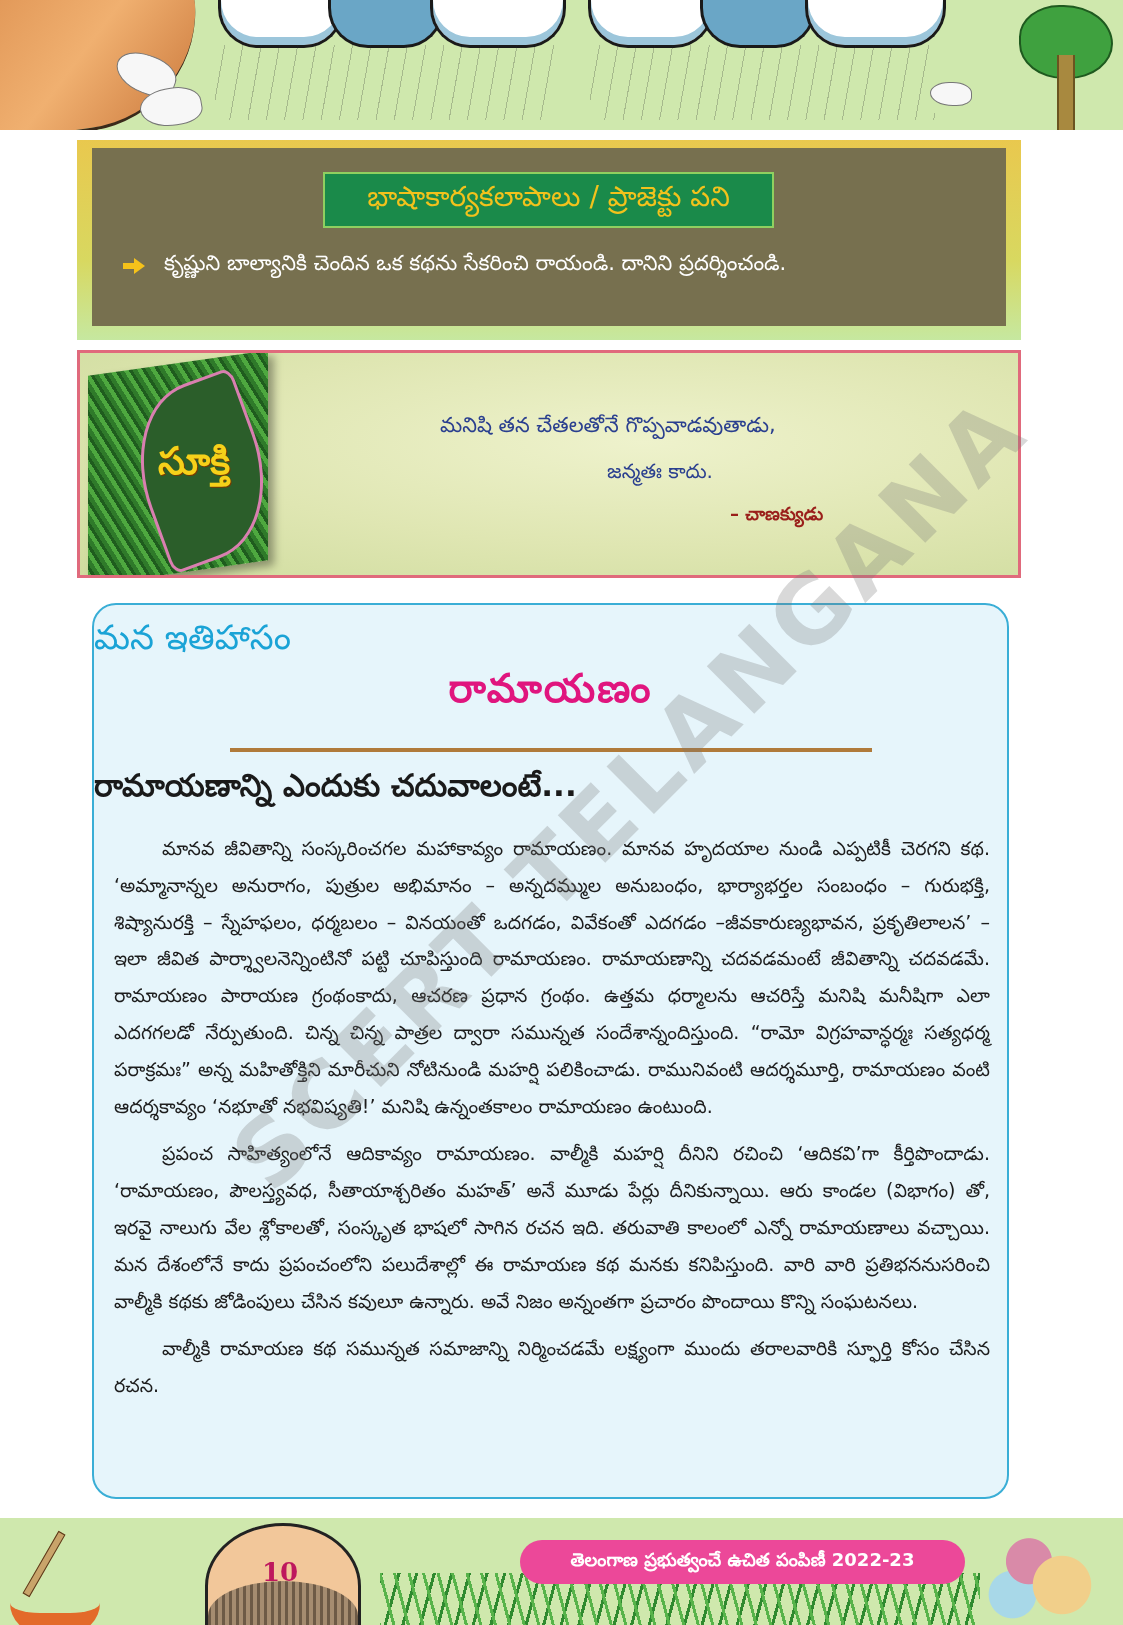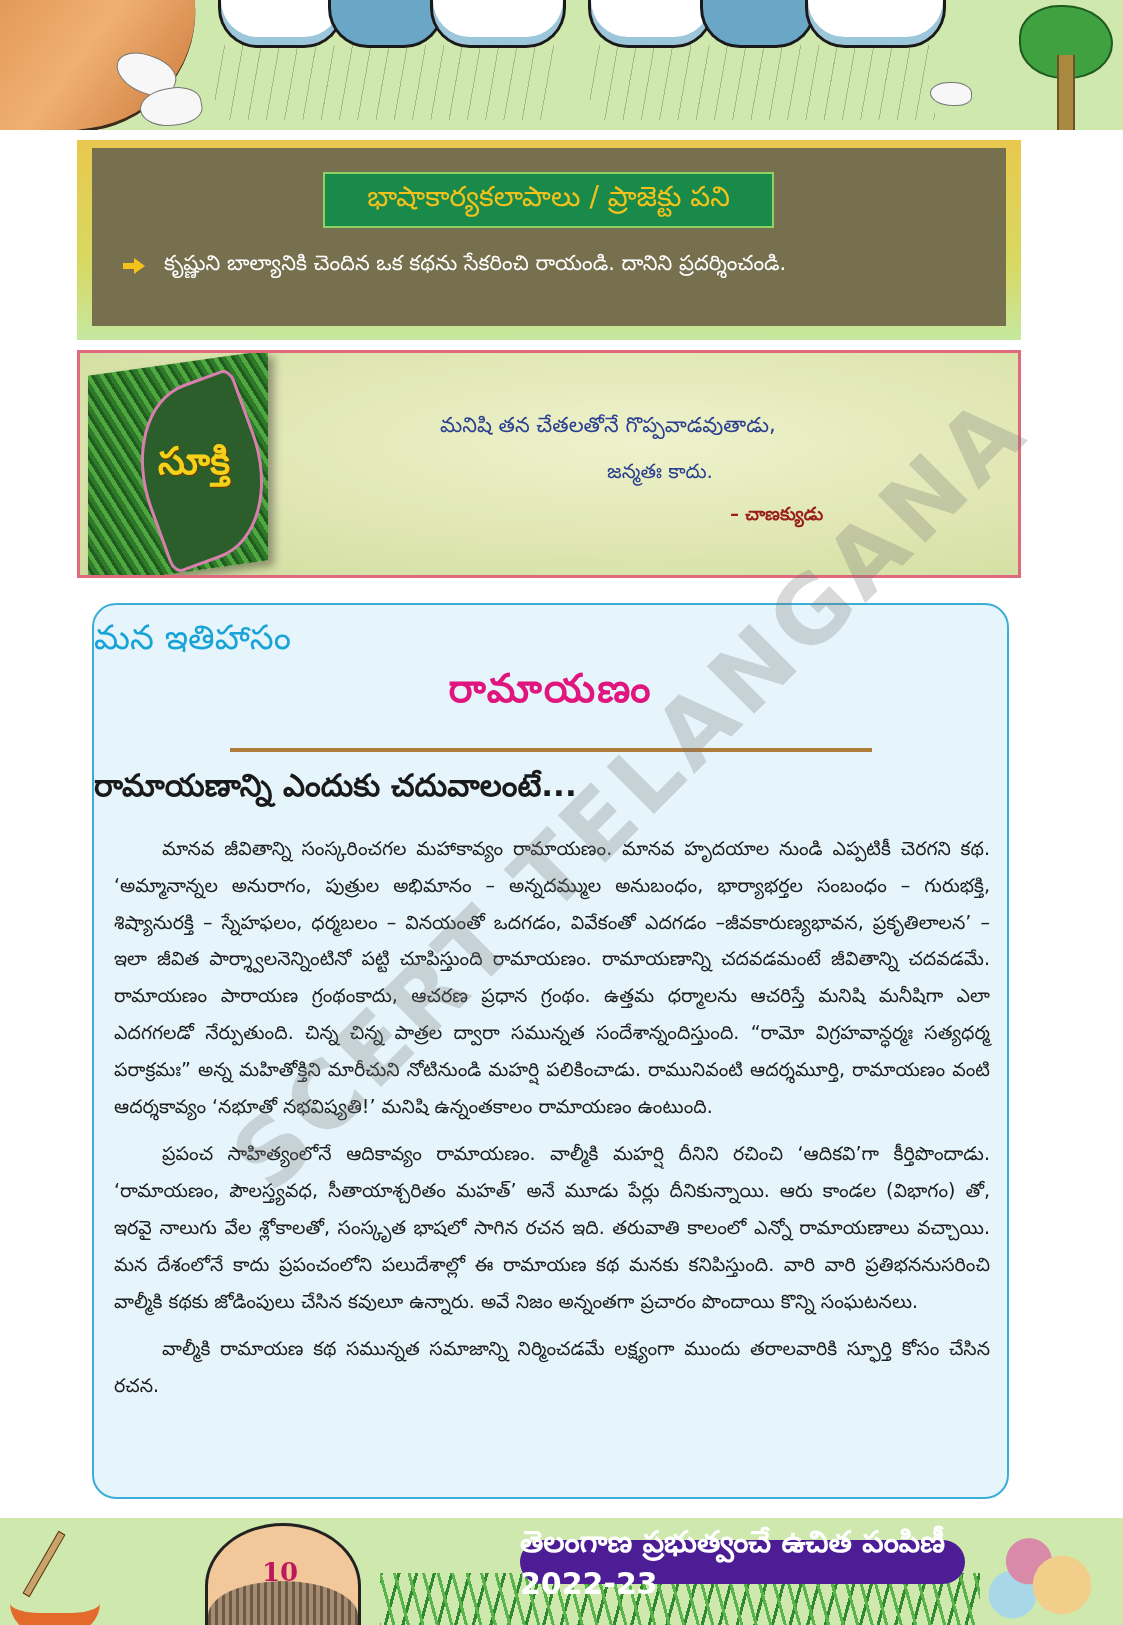--- a/index.html
+++ b/index.html
@@ -164,22 +164,22 @@
     position: absolute; left: 0; top: 55px; width: 100%; height: 70px;
     background: repeating-linear-gradient(90deg, #6d5a46 0 3px, #a58c70 3px 7px);
     border-radius: 50% 50% 0 0;
   }
   .page-number {
     position: absolute; left: 262px; top: 8px; font-family: "DejaVu Serif", serif;
     font-size: 26px; font-weight: bold; color: #be185d; margin-top: 31px;
   }
   .free-dist-badge {
     position: absolute; left: 520px; top: 22px; width: 445px; height: 44px;
-    background: #4c1d95; border-radius: 22px;
-    color: #ffffff; font-size: 30px; font-weight: bold;
+    background: #ec4899; border-radius: 22px;
+    color: #ffffff; font-size: 18px; font-weight: bold;
     display: flex; align-items: center; justify-content: center;
   }
   .cattle {
     position: absolute; left: 985px; top: 10px; width: 110px; height: 95px;
     background: radial-gradient(circle at 70% 60%, #f1cf8a 0 30%, transparent 31%),
                 radial-gradient(circle at 40% 35%, #d98aa8 0 25%, transparent 26%),
                 radial-gradient(circle at 25% 70%, #a8d8e8 0 22%, transparent 23%);
   }
 </style>
 </head>

